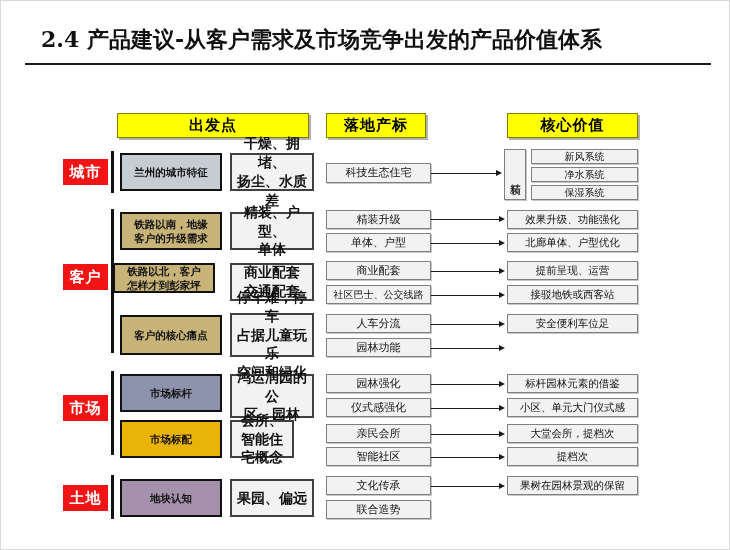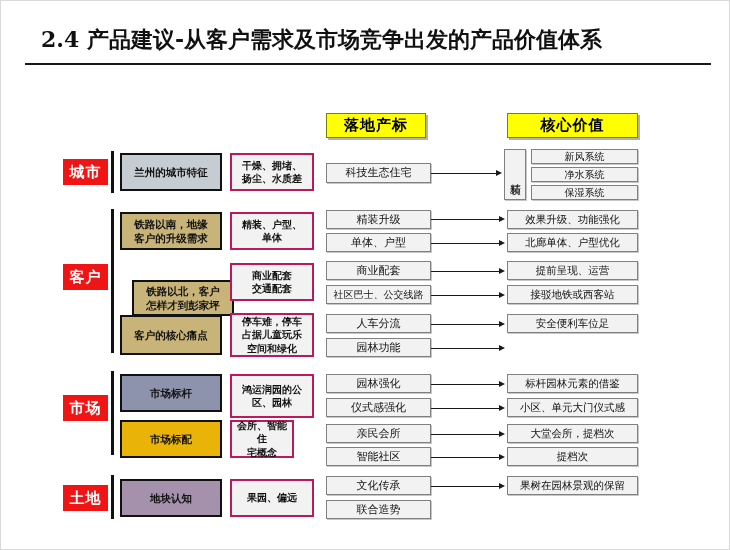--- a/index.html
+++ b/index.html
@@ -65,25 +65,25 @@
     text-align:center;
     font-size:10.5px;font-weight:bold;color:#111111;
     line-height:1.35;
     padding:0 4px;
   }
   .rbox span{display:block;}
   
   .sbox{
     position:absolute;
     background:#f2f2f2;
-    border:2px solid #be185d;
+    border:2px solid #404040;
     box-sizing:border-box;
     display:flex;align-items:center;justify-content:center;
     text-align:center;
-    font-size:10px;font-weight:bold;color:#111111;
+    font-size:14px;font-weight:bold;color:#111111;
     line-height:1.35;
     padding:0 3px;
   }
   
   .tbox{
     position:absolute;
     background:#f2f2f2;
     border:1px solid #808080;
     box-sizing:border-box;
     display:flex;align-items:center;justify-content:center;
@@ -110,20 +110,23 @@
   }
 </style>
 </head>
 <body>
 
 <div id="slide">
 
   <div class="title">2.4 产品建议-从客户需求及市场竞争出发的产品价值体系</div>
   <div class="title-rule"></div>
 
+  <div class="hdr" style="left:116px;top:112px;width:192px;height:25px;">
+    <span>出发点</span>
+  </div>
   <div class="hdr" style="left:325px;top:112px;width:100px;height:25px;">
     <span>落地产标</span>
   </div>
   <div class="hdr" style="left:506px;top:112px;width:131px;height:25px;">
     <span>核心价值</span>
   </div>
 
   <div class="cat" style="left:62px;top:158px;width:45px;height:26px;">
     <span>城市</span>
   </div>
@@ -144,21 +147,21 @@
 
   <div class="rbox" style="left:119px;top:152px;width:102px;height:38px;background:#c5cdd3;">
     <span>兰州的城市特征</span>
   </div>
 
   <div class="rbox" style="left:119px;top:211px;width:102px;height:38px;background:#c8b478;flex-direction:column;">
     <span>铁路以南，地缘</span>
     <span>客户的升级需求</span>
   </div>
 
-  <div class="rbox" style="left:131px;top:262px;width:102px;height:36px;background:#c8b478;flex-direction:column;margin-top:17px;">
+  <div class="rbox" style="left:112px;top:262px;width:102px;height:30px;background:#c8b478;flex-direction:column;">
     <span>铁路以北，客户</span>
     <span>怎样才到彭家坪</span>
   </div>
 
   <div class="rbox" style="left:119px;top:314px;width:102px;height:40px;background:#c8b478;">
     <span>客户的核心痛点</span>
   </div>
 
   <div class="rbox" style="left:119px;top:373px;width:102px;height:38px;background:#8d93ad;">
     <span>市场标杆</span>

